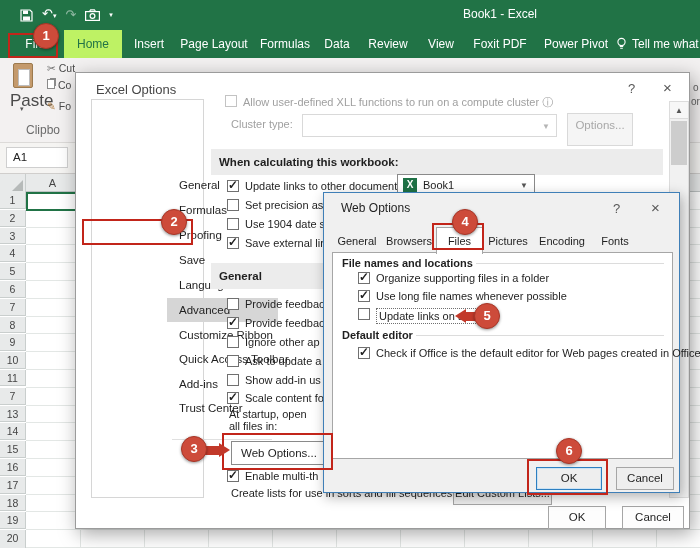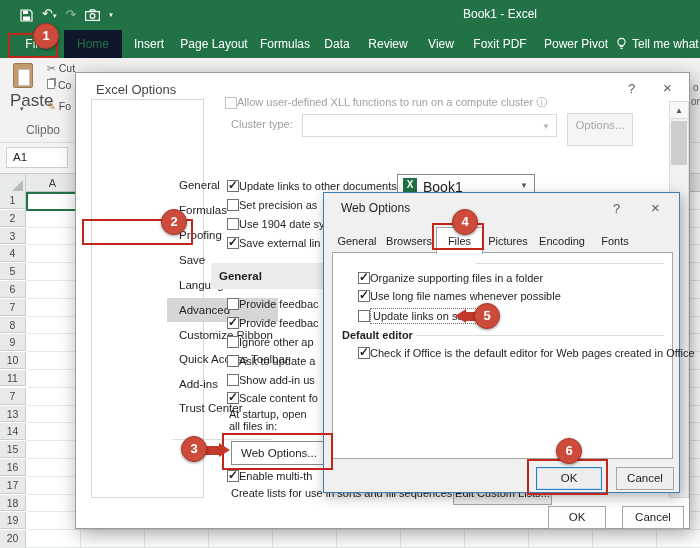--- a/index.html
+++ b/index.html
@@ -8,21 +8,21 @@
   .abs{position:absolute}
   
   .titlebar{left:0;top:0;width:700px;height:30px;background:#217346;color:#fff}
   .qat{left:20px;top:6px;height:18px;display:flex;align-items:center;gap:9px;color:#fff}
   .qat .g{font-size:13px;line-height:18px}
   .qat .dim{color:#8fb8a2}
   .caret{font-size:7px;color:#fff}
   .wintitle{left:430px;top:7px;width:140px;text-align:center;font-size:12px;color:#fff}
   .tabsrow{left:0;top:30px;width:700px;height:28px;background:#217346}
   .rtab{position:absolute;top:30px;height:28px;line-height:28px;text-align:center;font-size:12px;color:#fff;cursor:pointer}
-  .rtab.active{background:#0f172a;color:#217346}
+  .rtab.active{background:#bef264;color:#217346}
   .tellme{position:absolute;top:30px;left:616px;height:28px;line-height:28px;color:#fff;font-size:12px;white-space:nowrap;display:flex;align-items:center;gap:5px}
   
   .ribboncontent{left:0;top:58px;width:700px;height:85px;background:#f3f1f1;border-bottom:1px solid #dcdad8}
   .smalllbl{font-size:10.5px;color:#4b4b4b;white-space:nowrap}
   .grouplbl{font-size:12px;color:#6b6b6b}
   .clipicon{width:20px;height:25px;background:#c49a6c;border:1px solid #9c7a4e;border-radius:2px}
   .clipicon .sheet{position:absolute;left:4px;top:5px;width:12px;height:17px;background:#fff;border:1px solid #bdbdbd}
   
   .formularow{left:0;top:143px;width:700px;height:31px;background:#f5f4f2;border-bottom:1px solid #d0cecc}
   .namebox{left:6px;top:147px;width:62px;height:21px;background:#fff;border:1px solid #cfcfcf;font-size:11.5px;color:#222;line-height:19px;padding-left:6px}
@@ -37,21 +37,21 @@
   .cellA1{left:26px;top:192px;width:54px;height:19px;border:2px solid #217346;background:#fff}
   
   .dialog{background:#fff;border:1px solid #9b9b9b;box-shadow:3px 5px 18px rgba(0,0,0,.35)}
   .dlgtitle{font-size:13px;color:#474747}
   .dlgbtn{font-size:13px;color:#585858;cursor:pointer}
   .sidebarbox{left:15px;top:26px;width:113px;height:399px;background:#fff;border:1px solid #d6d6d6}
   .sbitem{position:absolute;left:1px;width:111px;height:24px;line-height:24px;padding-left:12px;font-size:11.5px;color:#1f1f1f;cursor:pointer;white-space:nowrap}
   .sbitem.sel{background:#d6d6d6}
   .sbdivider{position:absolute;left:6px;width:100px;height:1px;background:#e0e0e0}
   .band{position:absolute;left:135px;width:452px;height:26px;background:#ececec;font-size:11.5px;font-weight:bold;color:#1f1f1f;line-height:26px;padding-left:8px}
-  .chkrow{position:absolute;display:flex;align-items:center;white-space:nowrap}
+  .chkrow{position:absolute;display:flex;gap:6px;white-space:nowrap}
   .chk{width:12px;height:12px;background:#fff;border:1px solid #707070;position:relative;flex:0 0 auto}
   .chk.checked::after{content:"✓";position:absolute;left:0px;top:-3px;font-size:12px;font-weight:bold;color:#1f1f1f}
   .chklbl{font-size:11px;color:#1f1f1f}
   .chkrow.disabled .chk{border-color:#c3c3c3}
   .chkrow.disabled .chklbl{color:#a0a0a0}
   .chklbl.dotted{border:1px dotted #707070;padding:1px 2px}
   .combo{background:#fff;border:1px solid #8a8a8a;position:relative}
   .combo.disabled{border-color:#d9d9d9}
   .combo .dd{position:absolute;right:6px;top:50%;transform:translateY(-50%);font-size:8px;color:#555}
   .combo.disabled .dd{color:#b5b5b5}
@@ -226,23 +226,24 @@
           <div class="chk"></div>
           <div class="chklbl">Allow user-defined XLL functions to run on a compute cluster ⓘ</div>
         </div>
       </div>
     <div class="abs" style="left:155px;top:45px;font-size:11px;color:#a0a0a0">Cluster type:</div>
     <div class="abs combo disabled" style="left:226px;top:41px;width:255px;height:23px">
         <span class="dd">▼</span>
       </div>
     <div class="abs btn disabled" style="left:491px;top:40px;width:66px;height:33px;line-height:23px">Options...</div>
 
+    <div class="band" style="top:76px">When calculating this workbook:</div>
     <div class="abs combo" style="left:321px;top:78px;width:138px;height:22px;z-index:2">
       <span class="abs xlicon" style="left:5px;top:3px"></span>
-      <span class="abs" style="left:25px;top:4px;font-size:14px;color:#1f1f1f">Book1</span>
+      <span class="abs" style="left:25px;top:4px;font-size:11px;color:#1f1f1f">Book1</span>
       <span class="dd">▼</span>
     </div>
     <div id="calcChecks">
         <div class="chkrow" style="left: 151px; top: 107px;">
           <div class="chk checked"></div>
           <div class="chklbl">Update links to other documents</div>
         </div>
         <div class="chkrow" style="left: 151px; top: 126px;">
           <div class="chk"></div>
           <div class="chklbl">Set precision as</div>
@@ -312,20 +313,21 @@
     <div class="abs dlgbtn" style="left:327px;top:6px;font-size:15px">×</div>
     <div id="woTabs">
         <div class="wotab" style="left: 10px; width: 46px;">General</div>
         <div class="wotab" style="left: 58px; width: 54px;">Browsers</div>
         <div class="wotab active" style="left: 112px; width: 47px;">Files</div>
         <div class="wotab" style="left: 161px; width: 46px;">Pictures</div>
         <div class="wotab" style="left: 209px; width: 58px;">Encoding</div>
         <div class="wotab" style="left: 269px; width: 44px;">Fonts</div>
       </div>
     <div class="wopage"></div>
+    <div class="grouplabel" style="left:18px;top:64px">File names and locations</div>
     <div class="grouprule" style="left:152px;top:70px;width:188px"></div>
     <div id="woGroup1">
         <div class="chkrow" style="left: 34px; top: 79px;">
           <div class="chk checked"></div>
           <div class="chklbl">Organize supporting files in a folder</div>
         </div>
         <div class="chkrow" style="left: 34px; top: 97px;">
           <div class="chk checked"></div>
           <div class="chklbl">Use long file names whenever possible</div>
         </div>

